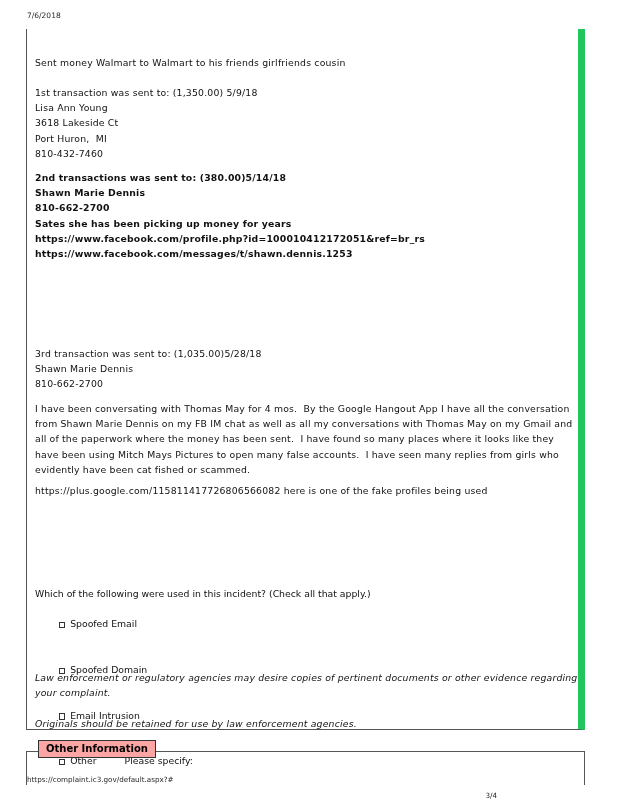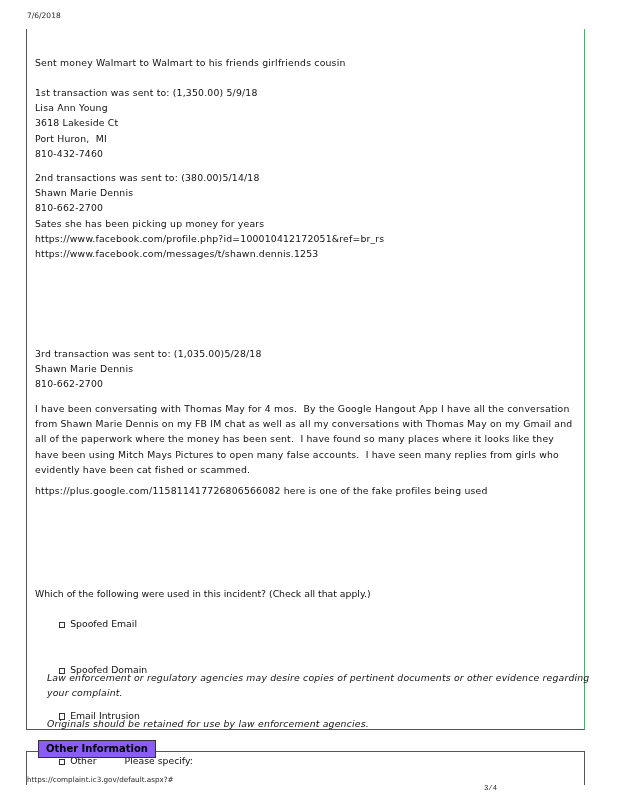--- a/index.html
+++ b/index.html
@@ -42,21 +42,21 @@
   }
 
   
   .content-box {
     position: absolute;
     left: 26px;
     top: 29px;
     width: 559px;
     height: 701px;
     border-left: 1px solid #555;
-    border-right: 1px solid #22c55e;
+    border-right: 7px solid #22c55e;
     border-bottom: 1px solid #555;
     border-top: none;
     box-sizing: border-box;
   }
   .content-inner {
     position: absolute;
     left: 8px;
     top: 0;
     width: 545px;
     height: 701px;
@@ -69,21 +69,20 @@
     line-height: 15.2px;
     color: #111;
     white-space: pre-wrap;
     letter-spacing: 0.02em;
   }
   .para.flow {
     text-align: left;
   }
   .para.italic {
     font-style: italic;
-    margin-left: 12px;
   }
 
   
   .check-block {
     position: absolute;
     font-size: 9.3px;
     line-height: 15.2px;
     color: #111;
   }
   .check-q {
@@ -117,21 +116,21 @@
     width: 559px;
     height: 34px;
     border: 1px solid #555;
     border-bottom: none;
     box-sizing: border-box;
   }
   .other-info-legend {
     position: absolute;
     left: 11px;
     top: -12px;
-    background: #8b5cf6;
+    background: #fca5a5;
     border: 1px solid #333;
     padding: 2px 7px 3px 7px;
     font-size: 10px;
     font-weight: bold;
     line-height: 11px;
     white-space: nowrap;
     box-sizing: border-box;
   }
 
   
@@ -146,44 +145,43 @@
   }
   .print-footer .pf-url {
     position: absolute;
     left: 27px;
     top: 0;
     white-space: nowrap;
   }
   .print-footer .pf-page {
     position: absolute;
     right: 27px;
-    top: 9px;
-    white-space: nowrap;
-    font-family: Liberation Mono, monospace;
+    top: 16px;
+    white-space: nowrap;
   }
 </style>
 </head>
 <body>
 
 <div class="print-header">
   <span class="ph-date">7/6/2018</span>
 </div>
 
 <div class="content-box">
   <div class="content-inner">
 
     <div class="para" style="left:0px; top:26px; width:540px;">Sent money Walmart to Walmart to his friends girlfriends cousin</div>
 
     <div class="para" style="left:0px; top:56px; width:540px;">1st transaction was sent to: (1,350.00) 5/9/18
 Lisa Ann Young
 3618 Lakeside Ct
 Port Huron,  MI
 810-432-7460</div>
 
-    <div class="para" style="left:0px; top:141px; width:540px;">2nd transactions was sent to: (380.00)5/14/18
+    <div class="para" style="left:0px; top:141px; width:540px;font-weight:bold;">2nd transactions was sent to: (380.00)5/14/18
 Shawn Marie Dennis
 810-662-2700
 Sates she has been picking up money for years
 https://www.facebook.com/profile.php?id=100010412172051&amp;ref=br_rs
 https://www.facebook.com/messages/t/shawn.dennis.1253</div>
 
 
 
     <div class="para" style="left:0px; top:317px; width:540px;">3rd transaction was sent to: (1,035.00)5/28/18
 Shawn Marie Dennis

